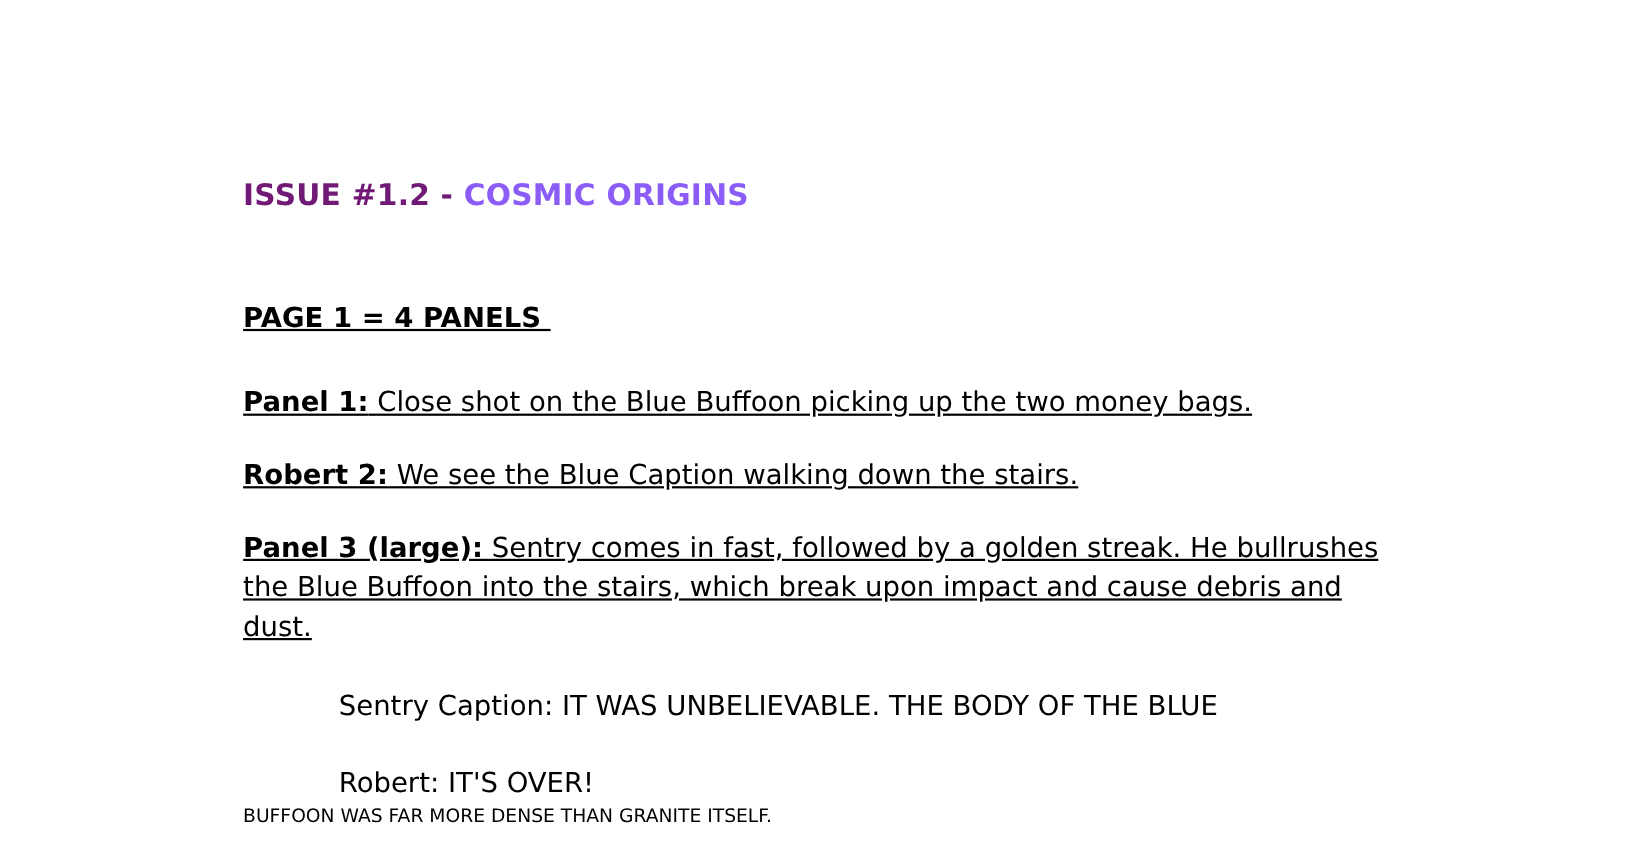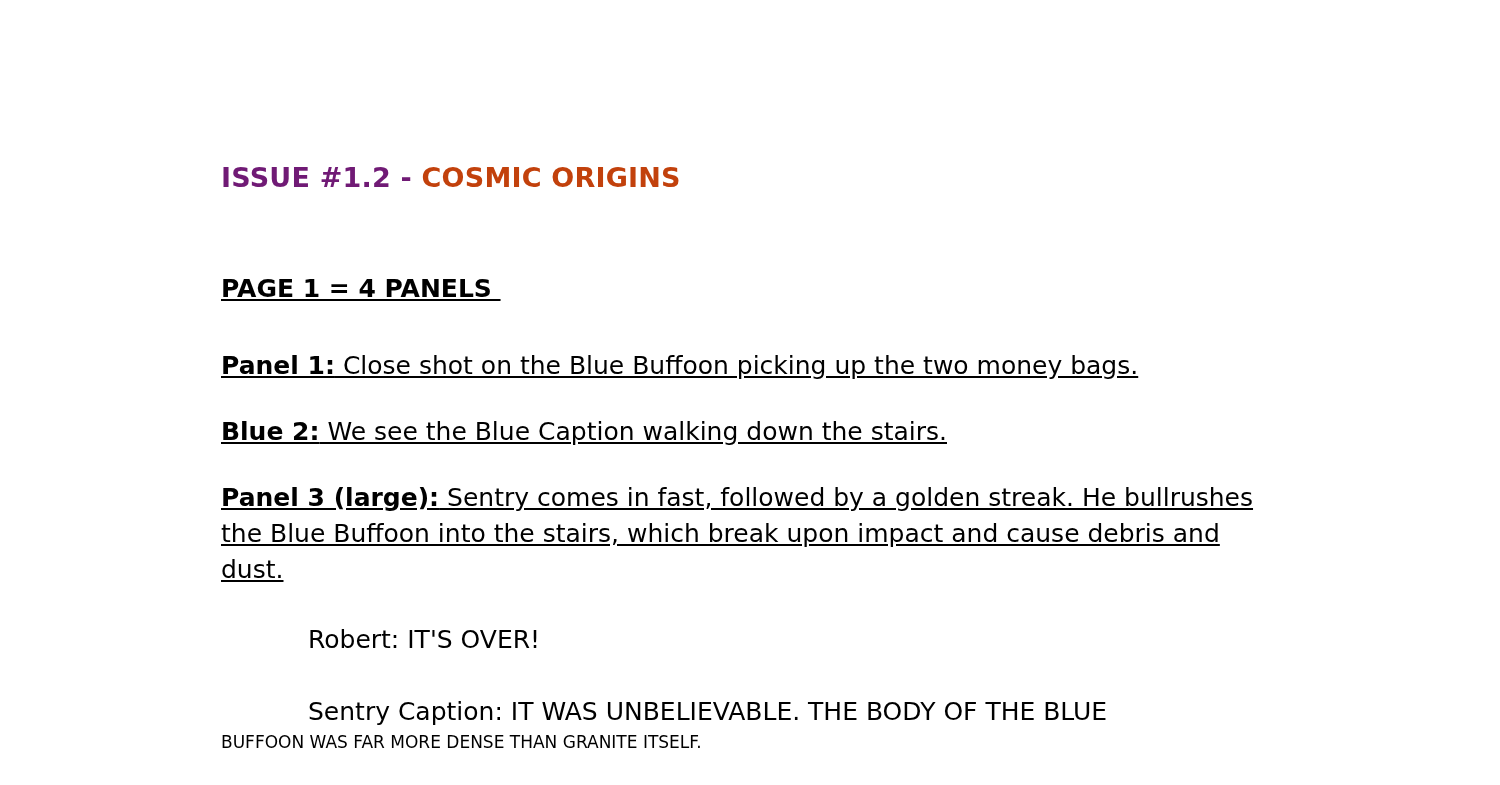--- a/index.html
+++ b/index.html
@@ -30,21 +30,21 @@
     font-size: 27px;
     font-weight: bold;
     letter-spacing: 0.2px;
     margin: 0 0 0 0;
     line-height: 1.3;
   }
   .issue-title .part-blue {
     color: #701a75;
   }
   .issue-title .part-orange {
-    color: #c2410c;
+    color: #8b5cf6;
   }
   .page-heading {
     font-size: 25px;
     font-weight: bold;
     text-decoration: underline;
     margin: 78px 0 0 0;
     display: inline-block;
     line-height: 1.3;
     white-space: pre;
   }
@@ -86,30 +86,30 @@
       <span class="part-blue">ISSUE #1.2 - </span><span class="part-orange">COSMIC ORIGINS</span>
     </div>
 
     <div class="page-heading">PAGE 1 = 4 PANELS </div>
 
     <p class="para first-para">
       <b>Panel 1:</b><span> Close shot on the Blue Buffoon picking up the two money bags.</span>
     </p>
 
     <p class="para">
-      <b>Blue 2:</b><span> We see the Blue Caption walking down the stairs.</span>
+      <b>Robert 2:</b><span> We see the Blue Caption walking down the stairs.</span>
     </p>
 
     <p class="para">
       <b>Panel 3 (large):</b><span> Sentry comes in fast, followed by a golden streak. He bullrushes the Blue Buffoon into the stairs, which break upon impact and cause debris and dust.</span>
     </p>
 
-    <p class="dialogue">Robert: IT'S OVER!</p>
-
     <p class="dialogue tight">
       <span>Sentry Caption: IT WAS UNBELIEVABLE. THE BODY OF THE BLUE</span>
     </p>
+
+    <p class="dialogue">Robert: IT'S OVER!</p>
     <p class="clip-note">
       <span>BUFFOON WAS FAR MORE DENSE THAN GRANITE ITSELF.</span>
     </p>
 
   </div>
 </div>
 
 </body></html>

